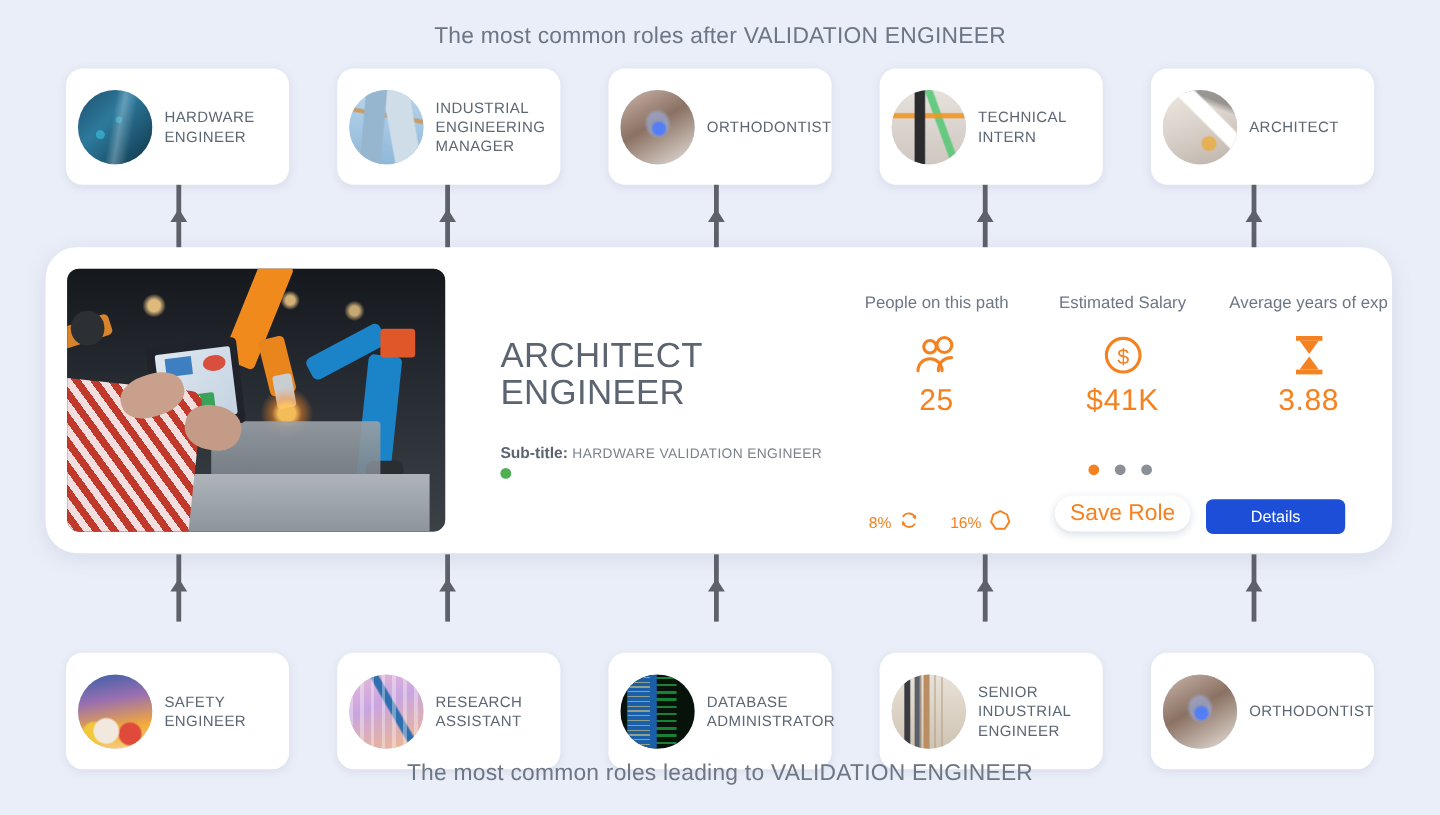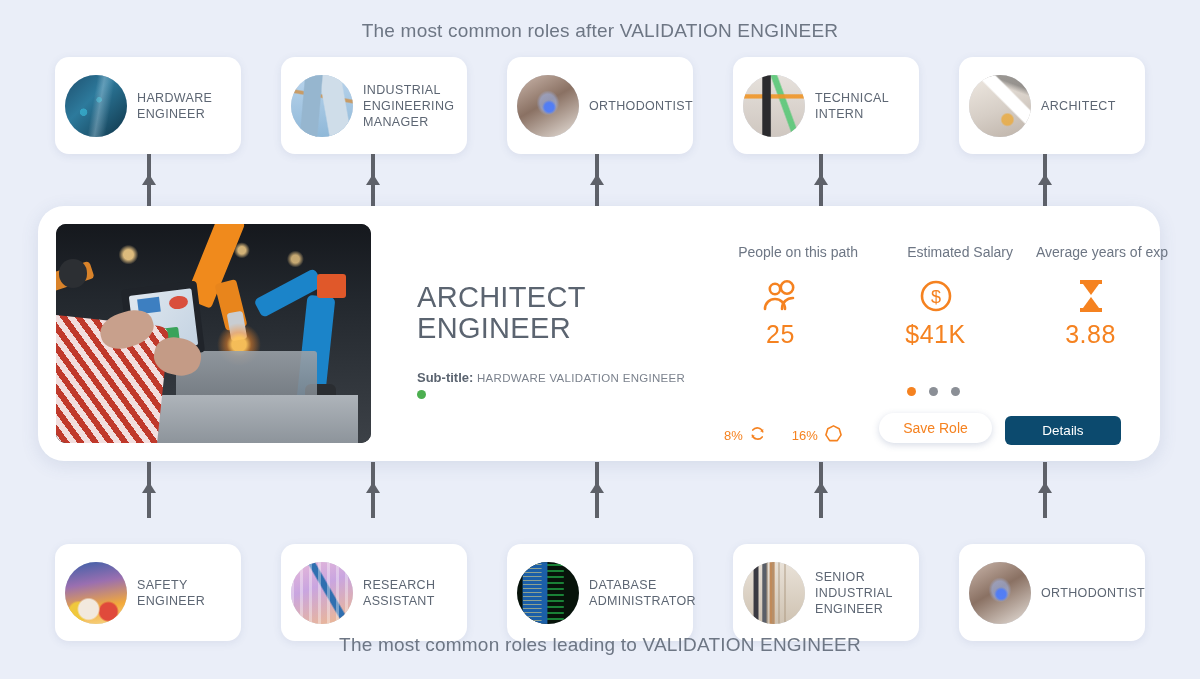--- a/index.html
+++ b/index.html
@@ -157,21 +157,20 @@
     left: 665px;
     top: 38px;
     width: 465px;
     display: flex;
   }
   .stat { flex: 1; text-align: center; }
   .stat-label {
     font-size: 14px;
     color: #6d7684;
     margin-bottom: 16px;
-    text-align: right;
   }
   .stat-icon {
     height: 40px;
     display: flex;
     align-items: center;
     justify-content: center;
   }
   .stat-value {
     font-size: 25px;
     color: #f58220;
@@ -213,35 +212,35 @@
   #save-role-button {
     position: absolute;
     left: 879px;
     top: 413px;
     width: 113px;
     height: 30px;
     background: #ffffff;
     border-radius: 15px;
     box-shadow: 0 2px 7px rgba(70,90,140,.22);
     color: #f58220;
-    font-size: 14px;
+    font-size: 19px;
     display: flex;
     align-items: center;
     justify-content: center;
     border: none;
     cursor: pointer;
     font-family: inherit;
   }
   #details-button {
     position: absolute;
     left: 1005px;
     top: 416px;
     width: 116px;
     height: 29px;
-    background: #0c4a6e;
+    background: #1d4ed8;
     border-radius: 6px;
     color: #ffffff;
     font-size: 13.5px;
     display: flex;
     align-items: center;
     justify-content: center;
     border: none;
     cursor: pointer;
     font-family: inherit;
   }

